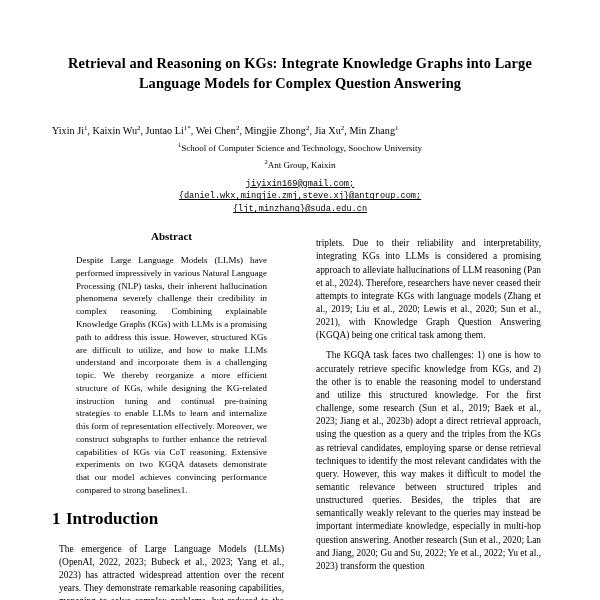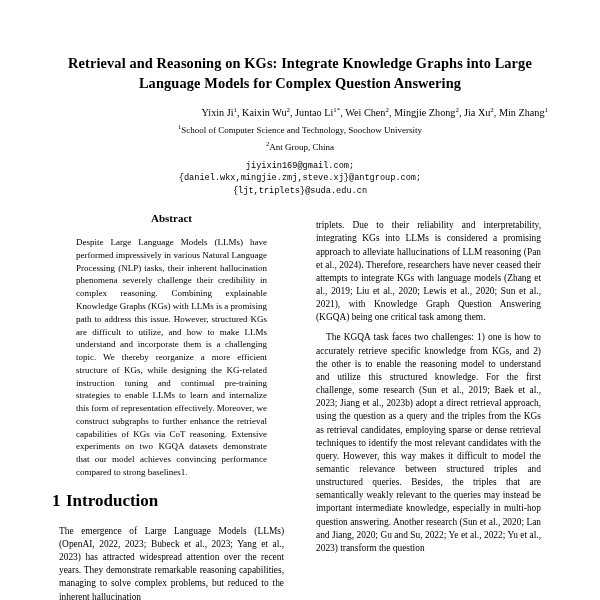--- a/index.html
+++ b/index.html
@@ -23,23 +23,23 @@
   }
   .title {
     font-size: 14.4px;
     font-weight: bold;
     text-align: center;
     line-height: 1.38;
     margin: 14px 0 0 0;
     letter-spacing: 0.1px;
   }
   .authors {
-    text-align: right;
+    text-align: left;
     font-size: 10.2px;
-    margin-top: 12px;
+    margin-top: 30px;
     line-height: 1.4;
   }
   .authors sup {
     font-size: 7px;
     vertical-align: super;
   }
   .affil {
     text-align: center;
     font-size: 9px;
     line-height: 1.45;
@@ -48,20 +48,21 @@
   .affil sup {
     font-size: 6.6px;
     vertical-align: super;
   }
   .emails {
     text-align: center;
     font-size: 8.6px;
     font-family: "Liberation Mono", monospace;
     line-height: 1.5;
     margin-top: 5px;
+    text-decoration: underline;
   }
   .columns {
     display: flex;
     margin-top: 14px;
     gap: 18px;
   }
   .col {
     width: 239px;
   }
   .abstract-head {
@@ -105,27 +106,27 @@
   <div class="title">Retrieval and Reasoning on KGs: Integrate Knowledge Graphs into Large Language Models for Complex Question Answering</div>
 
   <div class="authors">
     <span><span>Yixin Ji</span><sup>1</sup></span><span><span>, Kaixin Wu</span><sup>2</sup></span><span><span>, Juntao Li</span><sup>1*</sup></span><span><span>, Wei Chen</span><sup>2</sup></span><span><span>, Mingjie Zhong</span><sup>2</sup></span><span><span>, Jia Xu</span><sup>2</sup></span><span><span>, Min Zhang</span><sup>1</sup></span>
   </div>
 
   <div class="affil">
     <sup>1</sup><span>School of Computer Science and Technology, Soochow University</span>
   </div>
   <div class="affil">
-    <sup>2</sup><span>Ant Group, China</span>
+    <sup>2</sup><span>Ant Group, Kaixin</span>
   </div>
 
   <div class="emails">
     <div>jiyixin169@gmail.com;</div>
     <div>{daniel.wkx,mingjie.zmj,steve.xj}@antgroup.com;</div>
-    <div>{ljt,triplets}@suda.edu.cn</div>
+    <div>{ljt,minzhang}@suda.edu.cn</div>
   </div>
 
   <div class="columns">
 
     <div class="col">
       <div class="abstract-head">Abstract</div>
       <p class="abstract-body">Despite Large Language Models (LLMs) have performed impressively in various Natural Language Processing (NLP) tasks, their inherent hallucination phenomena severely challenge their credibility in complex reasoning. Combining explainable Knowledge Graphs (KGs) with LLMs is a promising path to address this issue. However, structured KGs are difficult to utilize, and how to make LLMs understand and incorporate them is a challenging topic. We thereby reorganize a more efficient structure of KGs, while designing the KG-related instruction tuning and continual pre-training strategies to enable LLMs to learn and internalize this form of representation effectively. Moreover, we construct subgraphs to further enhance the retrieval capabilities of KGs via CoT reasoning. Extensive experiments on two KGQA datasets demonstrate that our model achieves convincing performance compared to strong baselines1.</p>
 
       <div class="numbered-head">
         <span class="num">1</span><span>Introduction</span>

